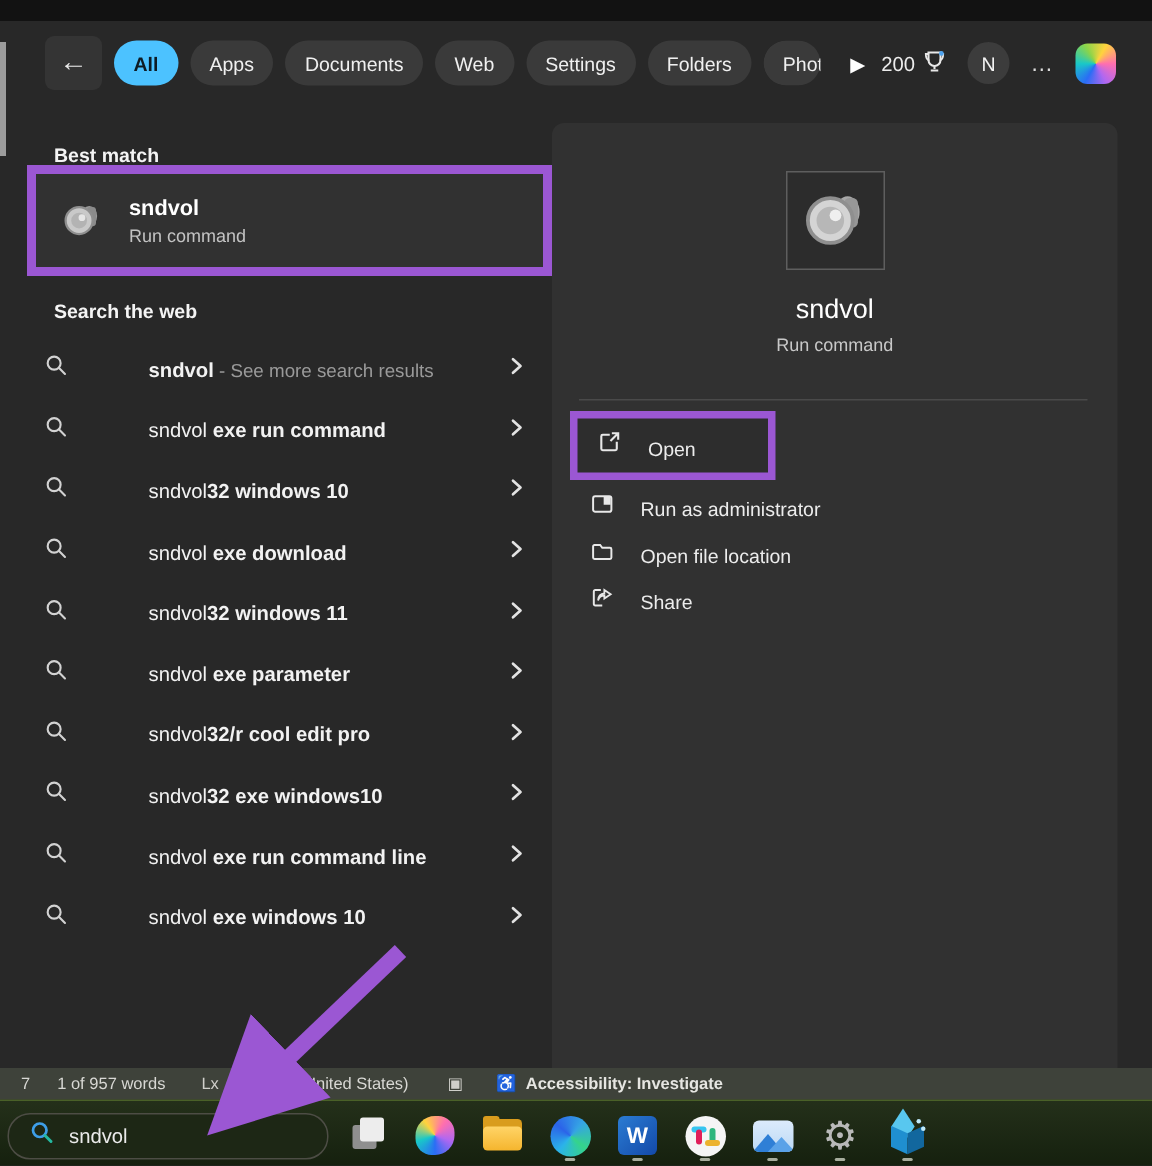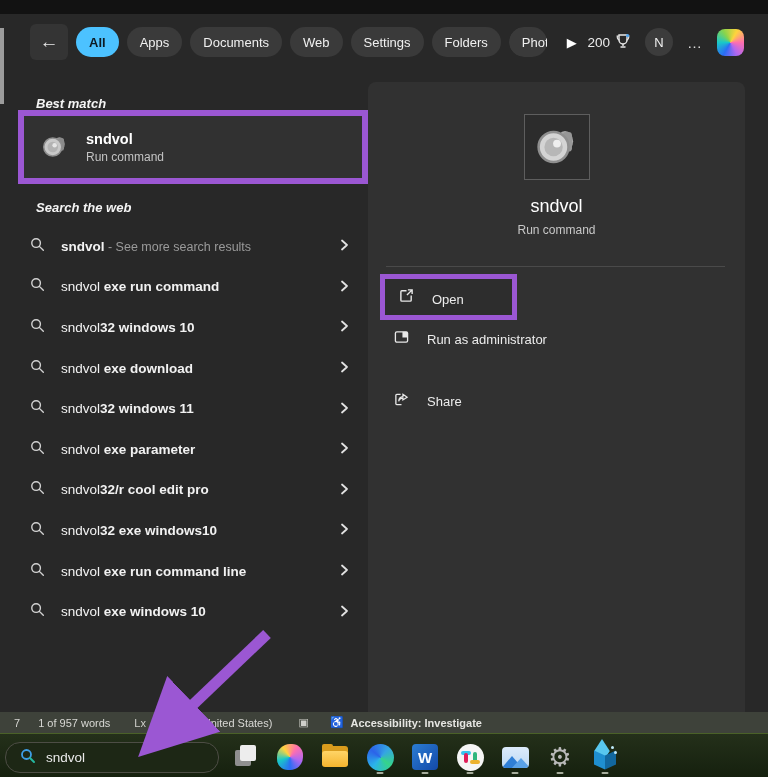--- a/index.html
+++ b/index.html
@@ -19,30 +19,30 @@
   .pill{height:30px;border-radius:15px;background:#3a3a3a;color:#f0f0f0;font-size:13px;display:flex;align-items:center;padding:0 13px;white-space:nowrap;}
   .pill.active{background:#4cc2ff;color:#0d1b24;font-weight:bold;}
   .pill-clip{width:38px;height:30px;overflow:hidden;border-radius:15px 0 0 15px;}
   .more-arrow{margin-left:12px;color:#fff;font-size:13px;}
   .topbar-right{position:absolute;right:24px;top:12px;height:32px;display:flex;align-items:center;gap:14px;}
   .rewards{display:flex;align-items:center;gap:5px;color:#ececec;font-size:13.5px;}
   .avatar{width:28px;height:28px;border-radius:50%;background:#3c3c3c;color:#f2f2f2;font-size:13px;display:flex;align-items:center;justify-content:center;}
   .ellipsis{color:#dcdcdc;font-size:15px;letter-spacing:1px;}
   .copilot-badge{width:27px;height:27px;border-radius:8px;background:conic-gradient(from 210deg,#2a6df5,#19c8c8,#8bd44a,#ffd33d,#ff6fae,#b267f0,#2a6df5);}
   
-  .sec-head{color:#f4f4f4;font-size:13px;font-weight:bold;font-style:italic;}
+  .sec-head{color:#f4f4f4;font-size:13px;font-weight:bold;}
   .best-head{left:36px;top:82px;}
   .bm-box{left:18px;top:96px;width:338px;height:62px;border:6px solid #9b57d3;background:#313131;display:flex;align-items:center;}
   .bm-icon{margin-left:16px;width:30px;height:30px;}
   .bm-text{margin-left:16px;display:flex;flex-direction:column;gap:3px;}
   .bm-title{color:#fff;font-size:14.5px;font-weight:bold;}
   .bm-sub{color:#c3c3c3;font-size:12px;}
   .web-head{left:36px;top:186px;}
   .web-list{left:18px;top:212px;width:342px;}
-  .web-row{height:40.6px;display:flex;align-items:center;position:relative;}
+  .web-row{height:40.6px;display:flex;align-items:center;position:relative;gap:38px;}
   .web-row .mag{margin-left:12px;}
   .web-row .txt{margin-left:16px;font-size:13.5px;color:#f2f2f2;white-space:nowrap;}
   .txt .pfx{font-weight:400;}
   .txt .sfx{font-weight:bold;}
   .web-row.first .pfx{font-weight:bold;}
   .web-row.first .sfx{font-weight:400;color:#9a9a9a;font-size:12.5px;}
   .chev{position:absolute;right:10px;color:#e2e2e2;}
   
   .detail-card{left:368px;top:68px;width:377px;height:646px;background:#313131;border-radius:8px;}
   .big-icon-box{position:absolute;left:50%;transform:translateX(-50%);top:32px;width:64px;height:64px;border:1px solid #5e5e5e;background:#2c2c2c;display:flex;align-items:center;justify-content:center;}
@@ -292,20 +292,28 @@
     <div class="action-row" style="top:245px;">
       <span>
         <svg width="15" height="15" viewBox="0 0 16 16">
             <rect x="1.5" y="2" width="13" height="11" rx="1.5" fill="none" stroke="#e8e8e8" stroke-width="1.4"></rect>
             <path d="M9 2h5v6h-5z" fill="#e8e8e8"></path>
           </svg>
       </span>
       <span class="action-label">Run as administrator</span>
     </div>
 
+    <div class="action-row" style="top:276px;">
+      <span>
+        <svg width="15" height="15" viewBox="0 0 16 16">
+            <path d="M1.5 4.5v8a1 1 0 0 0 1 1h11a1 1 0 0 0 1-1v-6a1 1 0 0 0-1-1H8L6.5 3.5h-4a1 1 0 0 0-1 1z" fill="none" stroke="#e8e8e8" stroke-width="1.4"></path>
+          </svg>
+      </span>
+      <span class="action-label">Open file location</span>
+    </div>
 
     <div class="action-row" style="top:307px;">
       <span>
         <svg width="15" height="15" viewBox="0 0 16 16">
             <path d="M8 13.5H3a1 1 0 0 1-1-1v-9a1 1 0 0 1 1-1h4" fill="none" stroke="#e8e8e8" stroke-width="1.4"></path>
             <path d="M9.5 2.5 14 5.5l-4.5 3v-2C7 6.5 5.5 8 5 10c.2-3 1.8-4.8 4.5-5z" fill="none" stroke="#e8e8e8" stroke-width="1.3"></path>
           </svg>
       </span>
       <span class="action-label">Share</span>
     </div>

